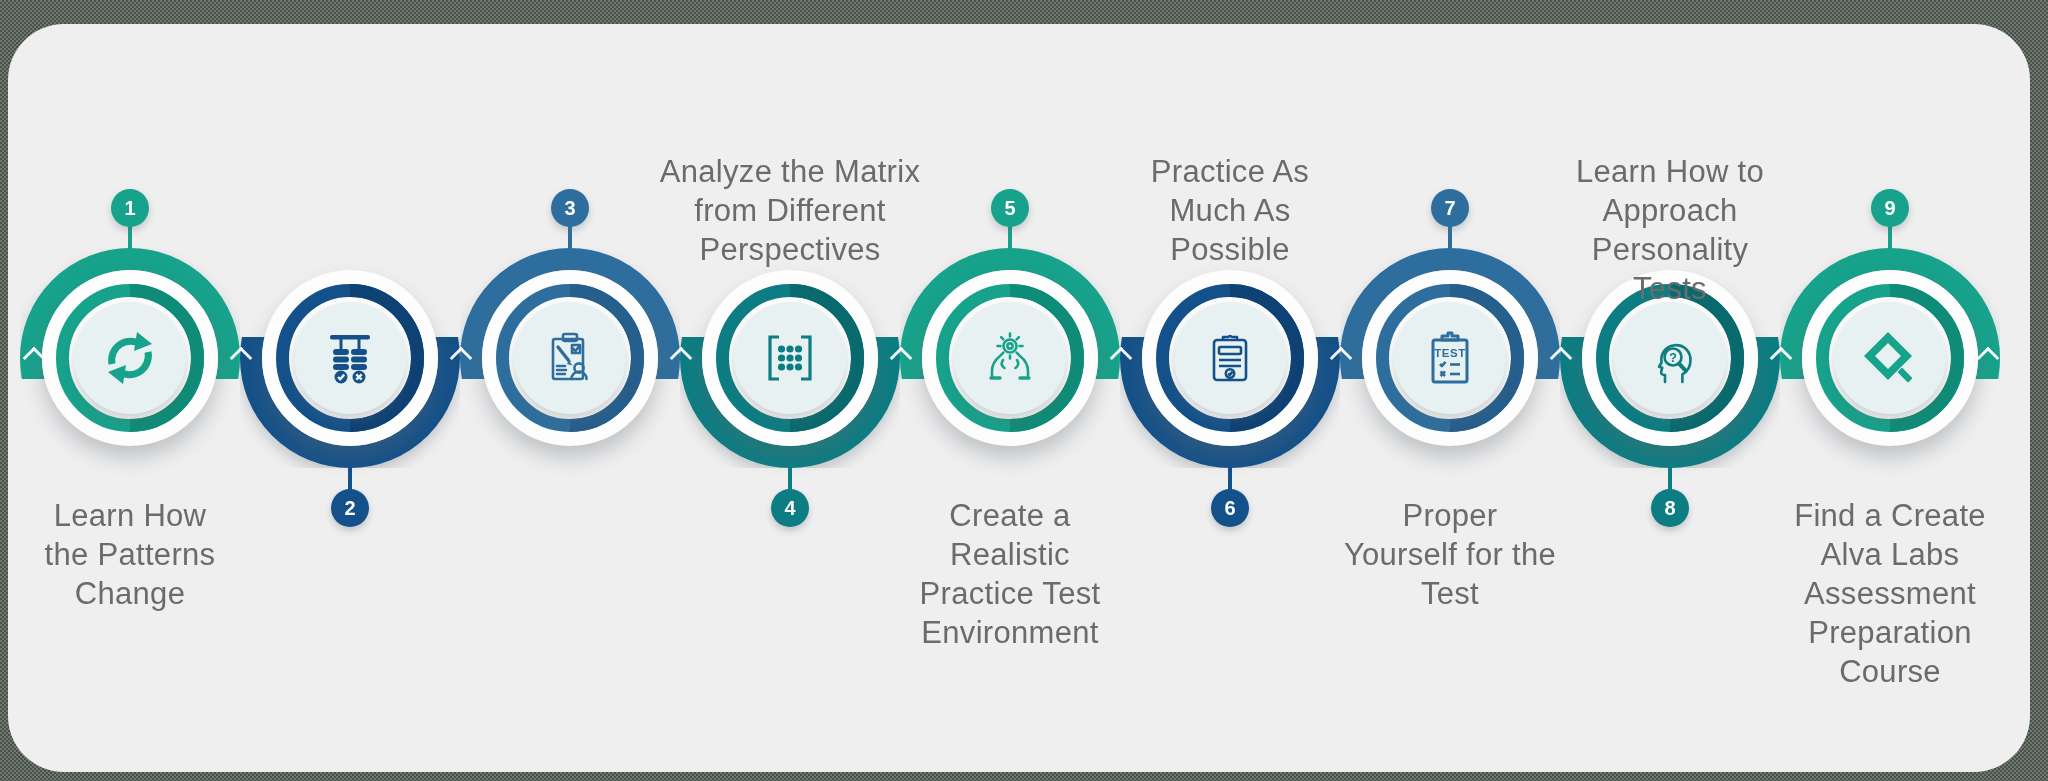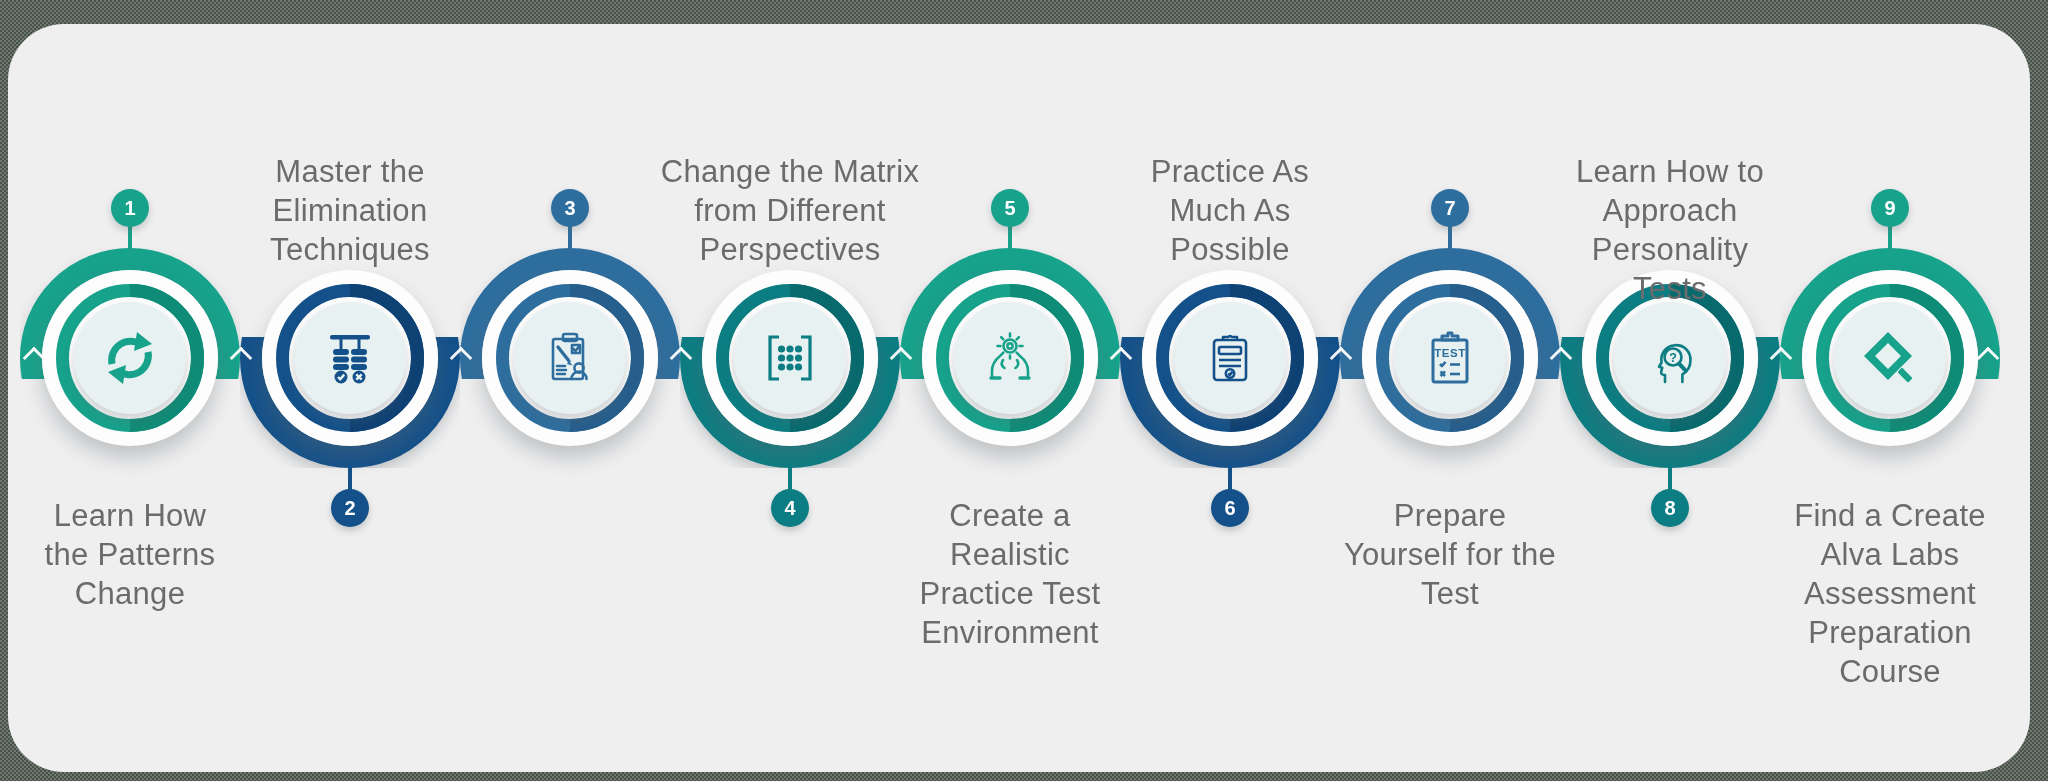--- a/index.html
+++ b/index.html
@@ -119,23 +119,20 @@
               </g>
               <path d="M20 51 l2.2 2.2 4 -4.6" fill="none" stroke="#E8F1F1" stroke-width="2.4"></path>
               <path d="M38.3 48.3 l5.4 5.4 M43.7 48.3 l-5.4 5.4" stroke="#E8F1F1" stroke-width="2.4"></path>
             </svg>
           </span>
     </div>
     <div class="stem"></div>
     <div class="badge">
       <span>2</span>
     </div>
-    <div class="title">Master the
-Elimination
-Techniques</div>
   </div>
       <div class="step badge-top" style="left: 420px; --c: #2E6E9E; --cd: #265E8C;">
     <div class="arc"></div>
     <div class="disc-white"></div>
     <div class="ring"></div>
     <div class="ring-dark"></div>
     <div class="disc-pale">
       <span class="icon">
             <svg viewBox="0 0 64 64" fill="none" stroke="currentColor" stroke-width="2.6" stroke-linecap="round" stroke-linejoin="round">
               <rect x="15" y="13" width="30" height="40" rx="2"></rect>
@@ -178,21 +175,21 @@
                 <circle cx="32" cy="41" r="3.6"></circle>
                 <circle cx="40.5" cy="41" r="3.6"></circle>
               </g>
             </svg>
           </span>
     </div>
     <div class="stem"></div>
     <div class="badge">
       <span>4</span>
     </div>
-    <div class="title">Change the Matrix
+    <div class="title">Analyze the Matrix
 from Different
 Perspectives</div>
   </div>
       <div class="step badge-top" style="left: 860px; --c: #17A28B; --cd: #0F8C77;">
     <div class="arc"></div>
     <div class="disc-white"></div>
     <div class="ring"></div>
     <div class="ring-dark"></div>
     <div class="disc-pale">
       <span class="icon">
@@ -257,21 +254,21 @@
               <path d="M32 38.5 h10" stroke-width="2.6"></path>
               <path d="M22.5 45.5 l4.5 4.5 M27 45.5 l-4.5 4.5" stroke-width="2.6"></path>
               <path d="M32 48 h10" stroke-width="2.6"></path>
             </svg>
           </span>
     </div>
     <div class="stem"></div>
     <div class="badge">
       <span>7</span>
     </div>
-    <div class="title">Prepare
+    <div class="title">Proper
 Yourself for the
 Test</div>
   </div>
       <div class="step badge-bottom" style="left: 1520px; --c: #0C7D82; --cd: #096A6E;">
     <div class="arc"></div>
     <div class="disc-white"></div>
     <div class="ring"></div>
     <div class="ring-dark"></div>
     <div class="disc-pale">
       <span class="icon">

